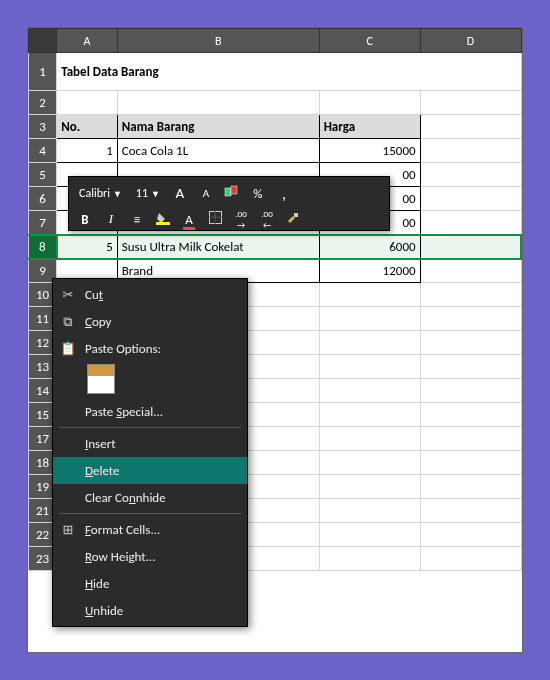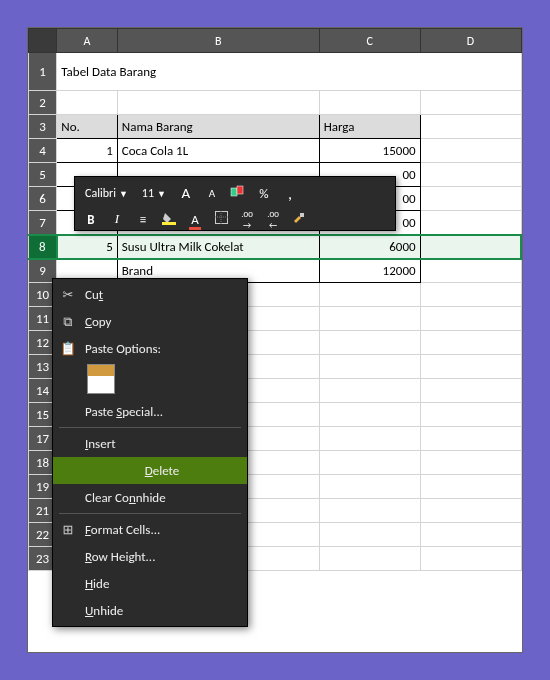--- a/index.html
+++ b/index.html
@@ -46,37 +46,37 @@
   .corner { background: #3a3a3a !important; width: 28px; }
   .rowhead { background: #555; color:#fff; text-align:center; width:28px; border:1px solid #333; font-size:12px;}
   .rowhead.sel { background:#0f6e36; }
   .colA { width: 60px; }
   .colB { width: 200px; }
   .colC { width: 100px; }
   .colD { width: 100px; }
 
   .title-cell {
     font-size: 25px;
-    font-weight: normal;
+    font-weight: bold;
     height: 38px !important;
     border-bottom: 1px solid #d4d4d4;
     margin-top: 9px;
   }
-  .hdr { background:#dcdcdc; font-weight:normal; border:1px solid #000 !important;}
+  .hdr { background:#dcdcdc; font-weight:bold; border:1px solid #000 !important;}
   .data { border:1px solid #000 !important;}
   .num { text-align:right; }
   .selrow td { border-top:2px solid #1a8c4a !important; border-bottom:2px solid #1a8c4a !important; background:#eaf5ed;}
   .selrow td.first { border-left:2px solid #1a8c4a !important;}
   .selrow td.last { border-right:2px solid #1a8c4a !important;}
 
   
   .minitoolbar {
     position:absolute;
     top: 176px;
-    left: 74px;
+    left: 68px;
     width: 322px;
     height: 55px;
     background:#2b2b2b;
     border:1px solid #000;
     color:#fff;
     font-size:12px;
     z-index:10;
     box-shadow: 2px 2px 6px rgba(0,0,0,0.4);
     padding: 3px 6px;
     box-sizing:border-box;
@@ -101,21 +101,21 @@
     padding: 2px 0;
   }
   .ctx-item {
     display:flex;
     align-items:center;
     height:27px;
     padding: 0 8px 0 6px;
     gap:8px;
   }
   .ctx-item .ico { width:18px; text-align:center; font-size:13px; color:#ccc;}
-  .ctx-item.hover { background:#4d7c0f;justify-content:center; }
+  .ctx-item.hover { background:#0f766e; }
   .ctx-sep { height:1px; background:#555; margin:2px 6px;}
   .ctx-label u { text-decoration: underline; }
   .paste-thumb {
     width: 26px; height:28px;
     margin: 2px 0 4px 34px;
     background: linear-gradient(#d29a3e,#d29a3e) 0 0/100% 40% no-repeat, #fff;
     border:1px solid #888;
   }
 </style>
 </head>

